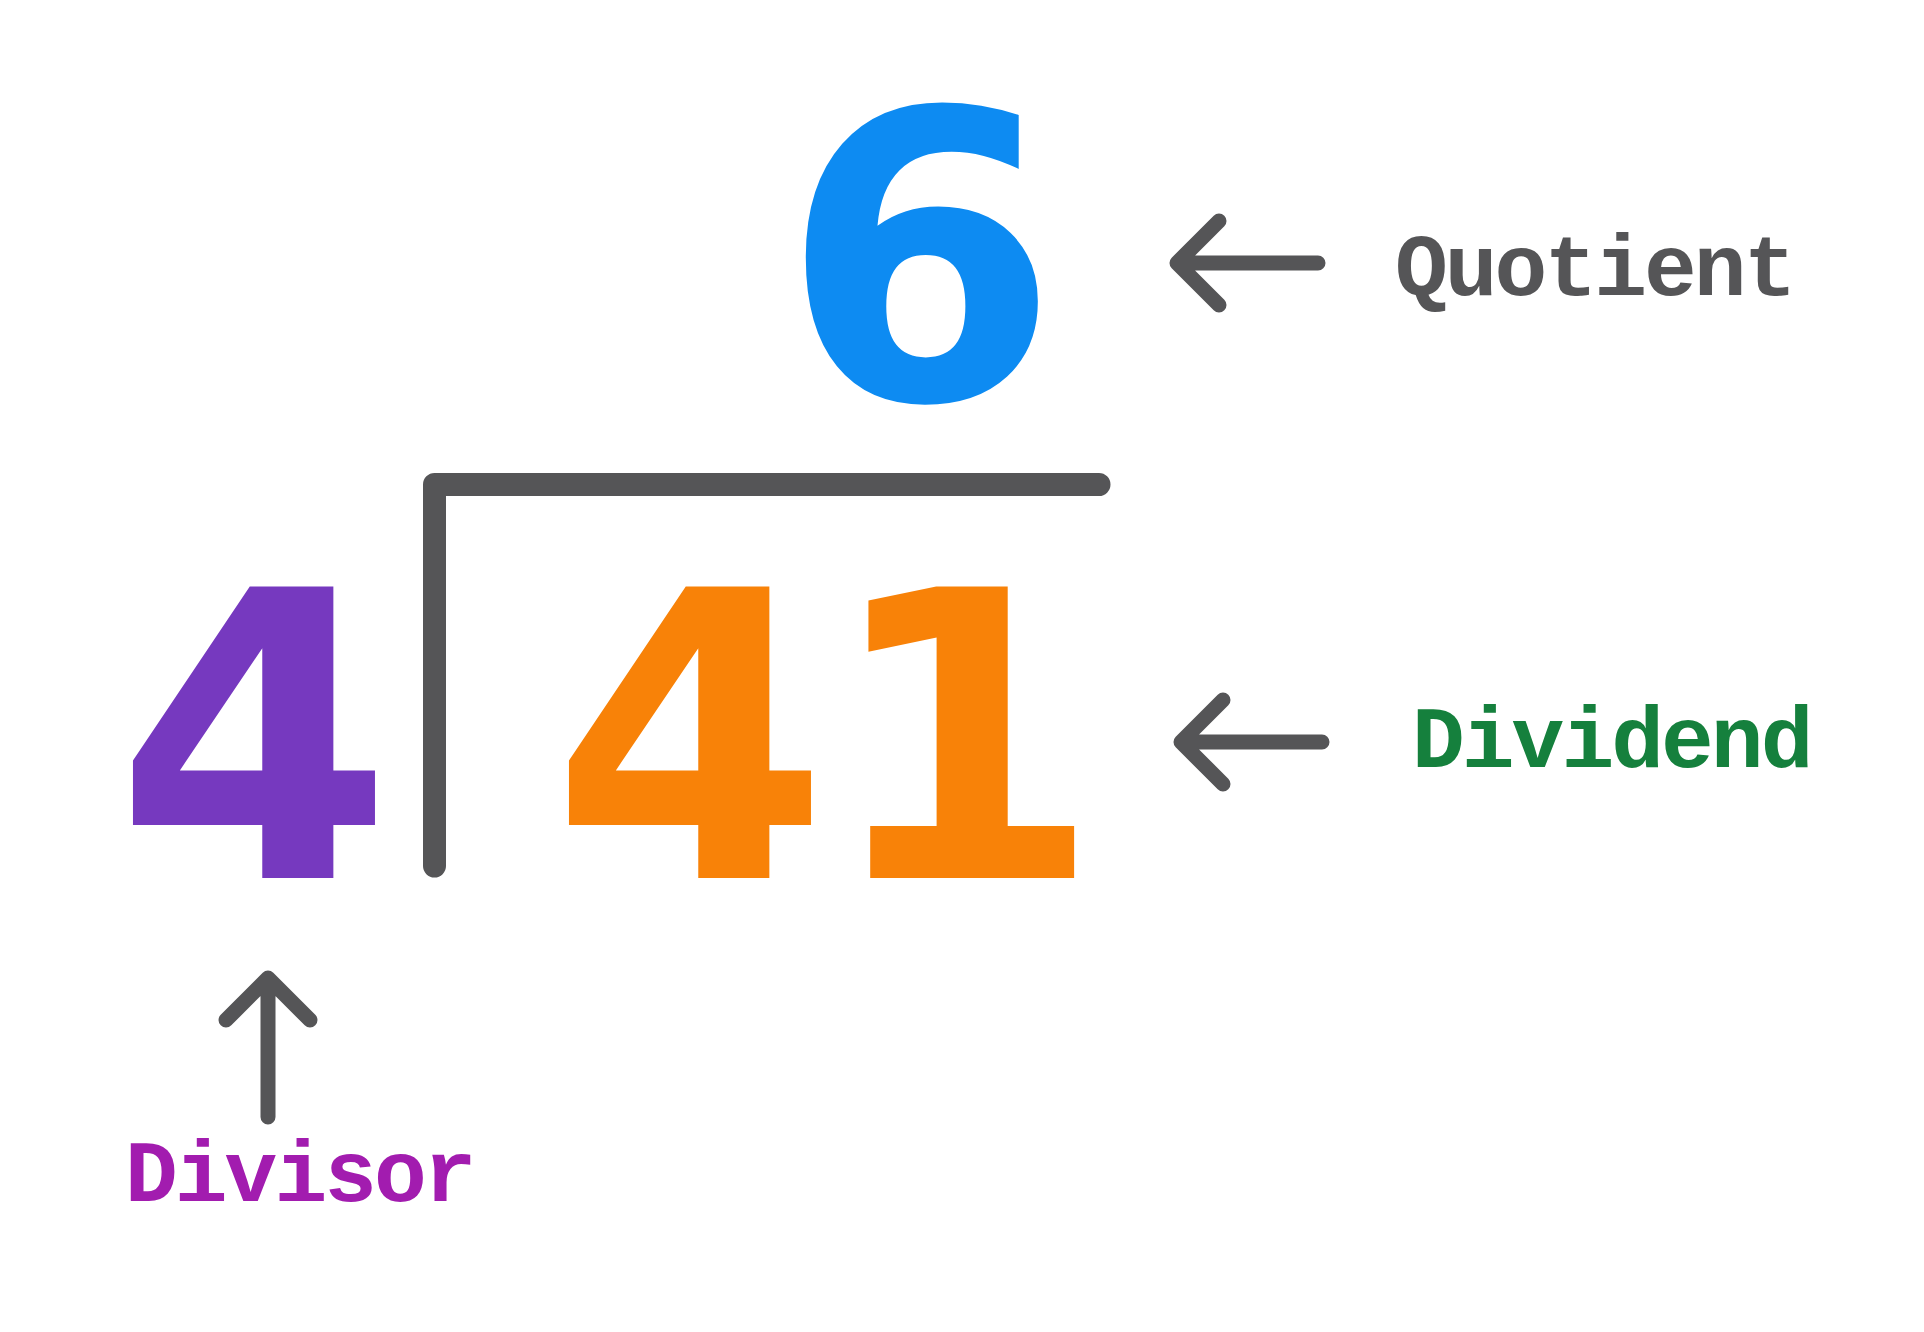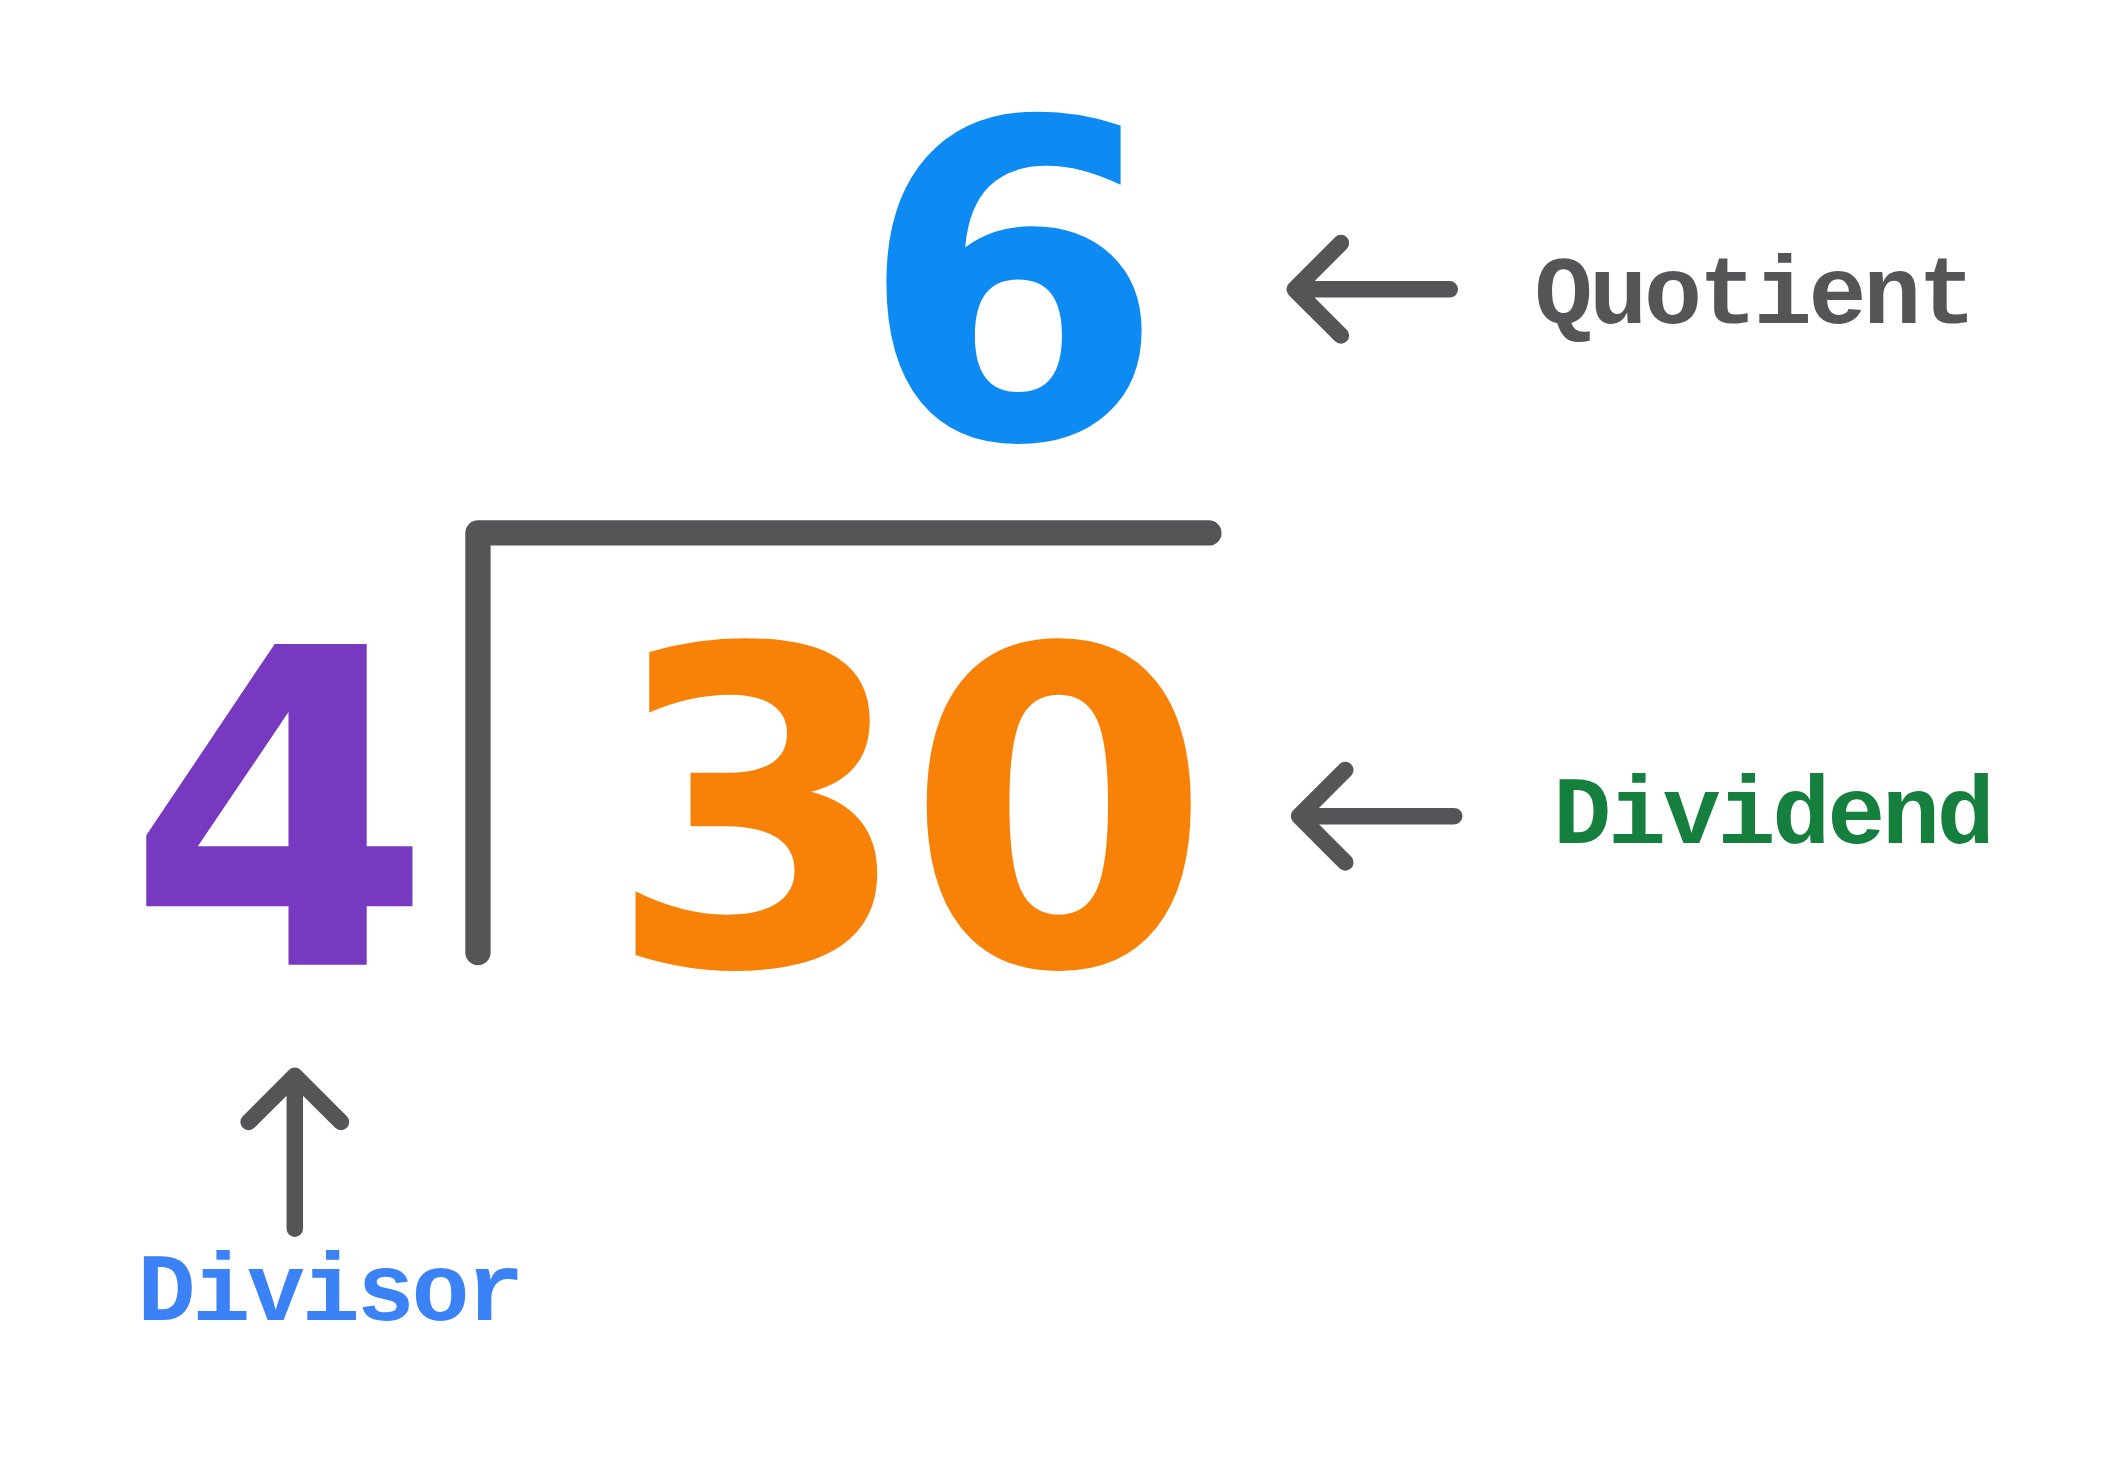--- a/index.html
+++ b/index.html
@@ -33,21 +33,21 @@
 </style>
 </head>
 <body>
 
 <div class="canvas" style="background: rgb(255, 255, 255);">
 
   <div class="big-digit" style="left: 781px; top: 61px; color: rgb(13, 139, 242);">6</div>
 
   <div class="big-digit" style="left: 115px; top: 540px; color: rgb(118, 57, 191);">4</div>
 
-  <div class="big-digit" style="left: 551px; top: 540px; color: rgb(248, 130, 8);">30</div>
+  <div class="big-digit" style="left: 551px; top: 540px; color: rgb(248, 130, 8);">41</div>
 
   <svg class="overlay" width="1924" height="1332" viewBox="0 0 1924 1332">
     <path d="M 434.5 866 L 434.5 484.5 L 1099 484.5" fill="none" stroke-width="23" stroke-linecap="round" stroke-linejoin="round" stroke="#555557"></path>
   </svg>
 
   <svg class="overlay" width="1924" height="1332" viewBox="0 0 1924 1332">
     <path d="M 1318 263 L 1192 263 M 1219 221 L 1177 263 L 1219 305" fill="none" stroke-width="15" stroke-linecap="round" stroke-linejoin="round" stroke="#555557"></path>
   </svg>
 
   <svg class="overlay" width="1924" height="1332" viewBox="0 0 1924 1332">
@@ -55,15 +55,15 @@
   </svg>
 
   <svg class="overlay" width="1924" height="1332" viewBox="0 0 1924 1332">
     <path d="M 268 1117 L 268 991 M 226 1020 L 268 978 L 310 1020" fill="none" stroke-width="15" stroke-linecap="round" stroke-linejoin="round" stroke="#555557"></path>
   </svg>
 
   <div class="side-label" style="left: 1395px; top: 228px; color: rgb(85, 85, 87);">Quotient</div>
 
   <div class="side-label" style="left: 1412px; top: 700px; color: #15803d;">Dividend</div>
 
-  <div class="side-label" style="left: 125px; top: 1134px; color: #3b82f6;">Divisor</div>
+  <div class="side-label" style="left: 125px; top: 1134px; color: #a21caf;">Divisor</div>
 
 </div>
 
 </body></html>

